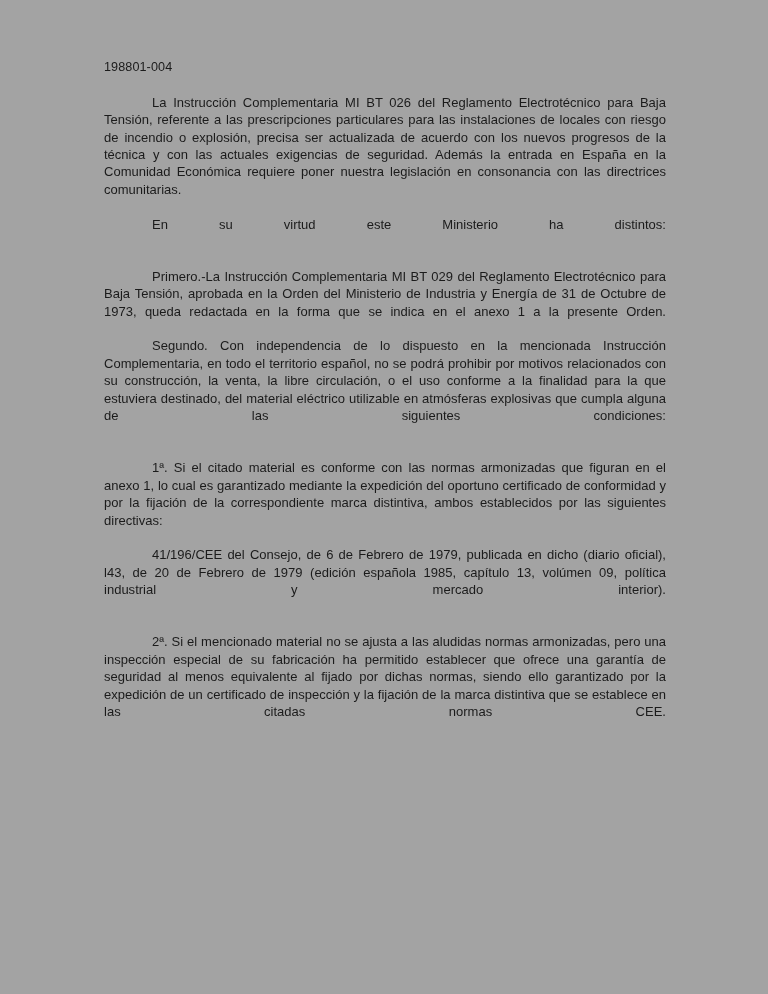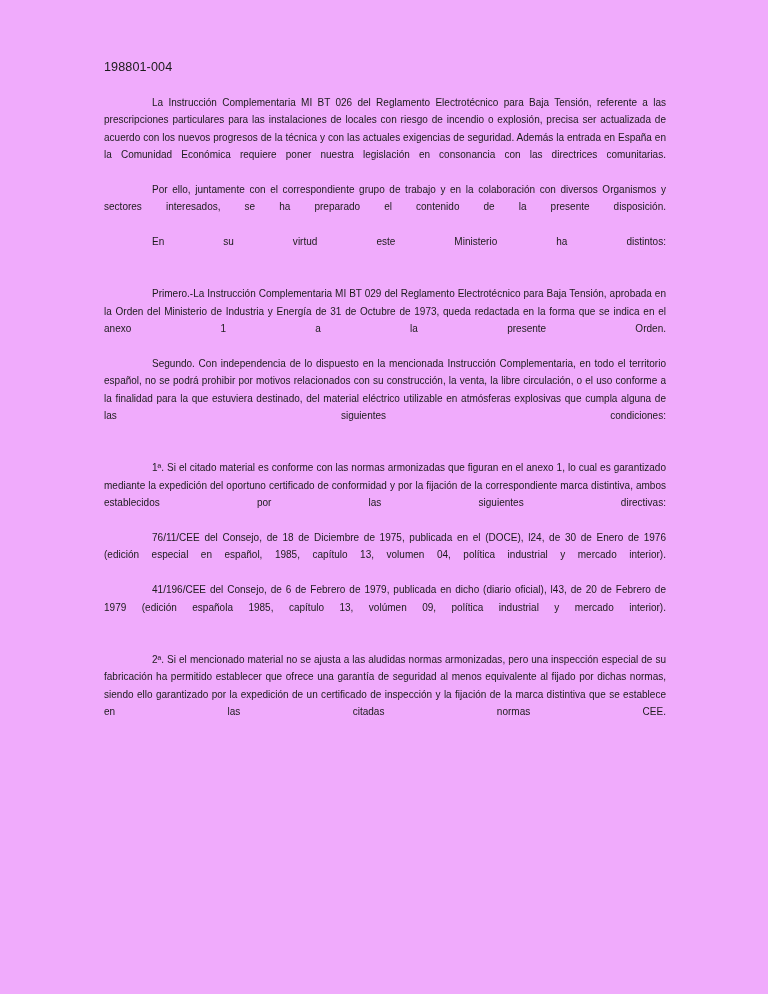--- a/index.html
+++ b/index.html
@@ -11,41 +11,41 @@
     width: 768px;
     height: 994px;
     font-family: "Liberation Sans", sans-serif;
     color: #1b1b1b;
     -webkit-font-smoothing: antialiased;
   }
   #page {
     position: relative;
     width: 768px;
     height: 994px;
-    background: #f0abfc;
+    background: #a3a3a3;
     overflow: hidden;
   }
   #content {
     position: absolute;
     left: 104px;
     top: 59px;
     width: 562px;
   }
   .doc-id {
     font-size: 12.6px;
     line-height: 17.4px;
     text-align: left;
     letter-spacing: 0.1px;
   }
   .spacer {
     height: 17.4px;
   }
   p.para {
     margin: 0;
-    font-size: 10px;
+    font-size: 13px;
     line-height: 17.4px;
     text-align: justify;
     text-justify: inter-word;
     text-indent: 48px;
     letter-spacing: 0.01px;
     word-spacing: 0.1px;
   }
   
   p.para::after {
     content: "";
@@ -58,37 +58,35 @@
 
 <div id="page">
   <div id="content">
 
     <div class="doc-id">198801-004</div>
 
     <div class="spacer"></div>
 
     <p class="para">La Instrucción Complementaria MI BT 026 del Reglamento Electrotécnico para Baja Tensión, referente a las prescripciones particulares para las instalaciones de locales con riesgo de incendio o explosión, precisa ser actualizada de acuerdo con los nuevos progresos de la técnica y con las actuales exigencias de seguridad. Además la entrada en España en la Comunidad Económica requiere poner nuestra legislación en consonancia con las directrices comunitarias.</p>
 
-    <p class="para">Por ello, juntamente con el correspondiente grupo de trabajo y en la colaboración con diversos Organismos y sectores interesados, se ha preparado el contenido de la presente disposición.</p>
 
 
 
     <p class="para">En su virtud este Ministerio ha distintos:</p>
 
     <div class="spacer"></div>
 
     <p class="para">Primero.-La Instrucción Complementaria MI BT 029 del Reglamento Electrotécnico para Baja Tensión, aprobada en la Orden del Ministerio de Industria y Energía de 31 de Octubre de 1973, queda redactada en la forma que se indica en el anexo 1 a la presente Orden.</p>
 
     <p class="para">Segundo. Con independencia de lo dispuesto en la mencionada Instrucción Complementaria, en todo el territorio español, no se podrá prohibir por motivos relacionados con su construcción, la venta, la libre circulación, o el  uso conforme a la finalidad para la que estuviera destinado, del material  eléctrico utilizable en atmósferas explosivas que cumpla alguna de las  siguientes condiciones:</p>
 
     <div class="spacer"></div>
 
     <p class="para">1ª. Si el citado material es conforme con las normas armonizadas que  figuran en el anexo 1, lo cual es garantizado mediante la expedición del  oportuno certificado de conformidad y por la fijación de la correspondiente   marca distintiva, ambos establecidos por las siguientes directivas:</p>
 
-    <p class="para">76/11/CEE del Consejo, de 18 de Diciembre de 1975, publicada en el (DOCE), l24, de 30 de Enero de 1976 (edición especial en español, 1985, capítulo 13, volumen 04, política industrial y mercado interior).</p>
 
     <p class="para">41/196/CEE del Consejo, de 6 de Febrero de 1979, publicada en dicho  (diario oficial), l43, de 20 de Febrero de 1979 (edición española 1985, capítulo 13, volúmen 09, política industrial y mercado interior).</p>
 
 
     <div class="spacer"></div>
 
     <p class="para">2ª. Si el mencionado material no se ajusta a las aludidas normas armonizadas, pero una inspección especial de su fabricación ha permitido establecer que ofrece una garantía de seguridad al menos equivalente al fijado por dichas normas, siendo ello garantizado por la expedición de un certificado de inspección y la fijación de la marca distintiva que se establece en las citadas normas CEE.</p>
 
   </div>
 </div>

